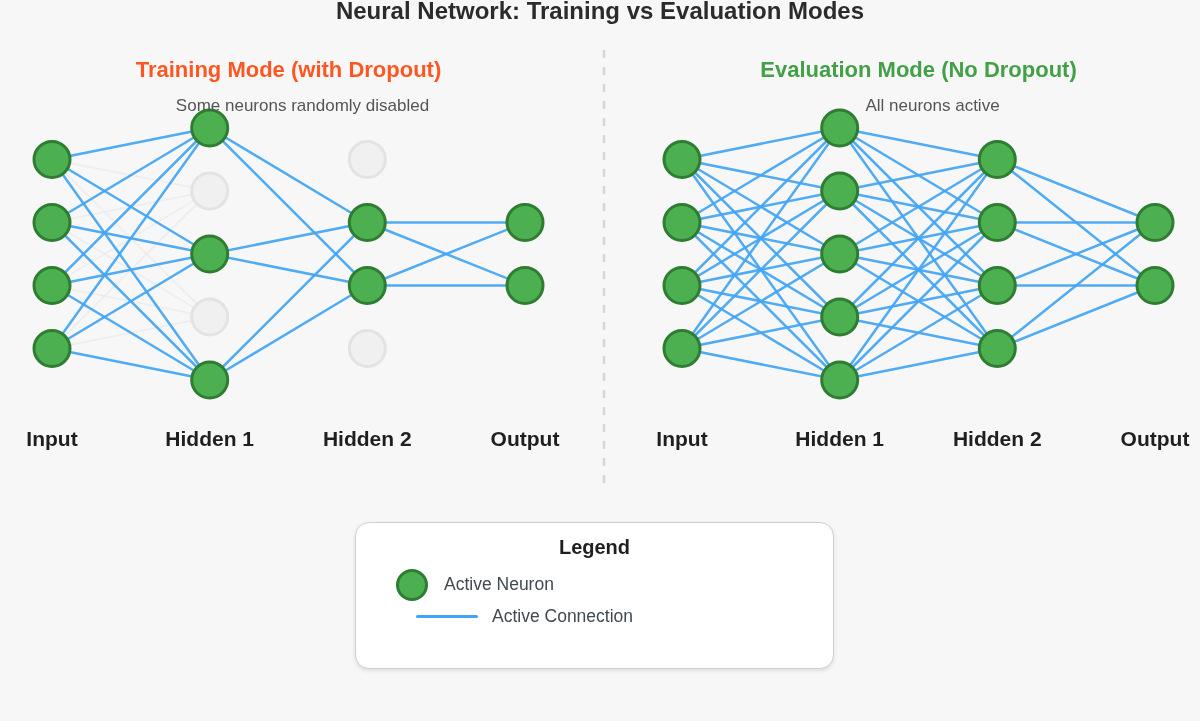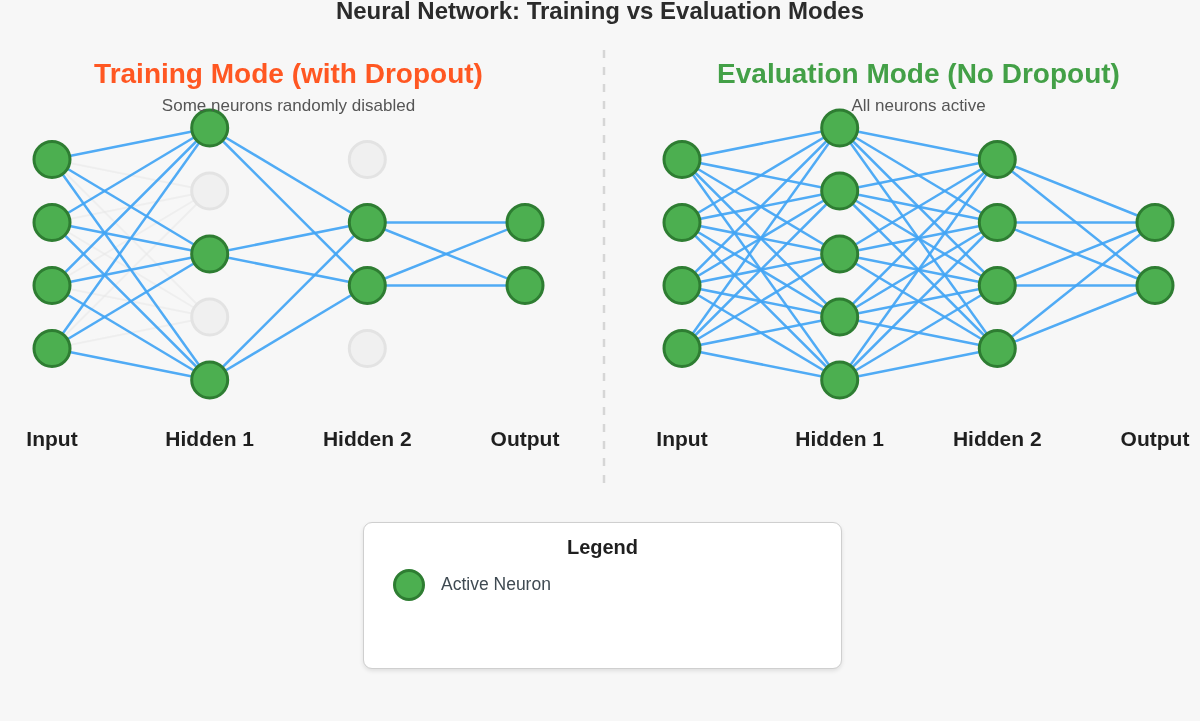--- a/index.html
+++ b/index.html
@@ -7,42 +7,42 @@
     width:1200px;height:721px;overflow:hidden;position:relative;
     background:#f7f7f7;
     font-family:"Liberation Sans", sans-serif;
   }
   .page-title{
     position:absolute;top:-3px;left:0;width:1200px;text-align:center;
     font-size:24px;font-weight:bold;color:#2b2b2b;line-height:1.2;
   }
   .panel-title{
     position:absolute;top:57px;width:577px;text-align:center;
-    font-size:28px;font-weight:bold;line-height:1.2;
+    font-size:22px;font-weight:bold;line-height:1.2;
   }
   .panel-title.left{left:0;}
   .panel-title.right{left:630px;}
   .panel-subtitle{
     position:absolute;top:96px;width:577px;text-align:center;
-    font-size:17px;color:#555;line-height:1.2;
+    font-size:17px;color:#555;line-height:1.2;padding-left:14px;
   }
   .panel-subtitle.left{left:0;}
   .panel-subtitle.right{left:630px;}
   #net{position:absolute;top:0;left:0;}
   .legend{
-    position:absolute;left:363px;top:522px;width:479px;height:147px;
-    background:#ffffff;border:1.5px solid #cfcfcf;border-radius:9px;
+    position:absolute;left:355px;top:522px;width:479px;height:147px;
+    background:#ffffff;border:1.5px solid #cfcfcf;border-radius:14px;
     box-shadow:0 2px 4px rgba(0,0,0,0.10);
     box-sizing:border-box;
   }
   .legend-title{
     text-align:center;font-size:20px;font-weight:bold;color:#1f1f1f;
     margin:13px 0 10px 0;
   }
-  .legend-row{display:flex;align-items:center;height:31.5px;padding-left:29px;}
+  .legend-row{display:flex;align-items:center;height:31.5px;padding-left:40px;}
   .sw-circle{width:26px;height:26px;border-radius:50%;border:3px solid;margin-right:16px;flex:none;}
   .sw-line{width:62px;height:3.5px;border-radius:2px;margin-left:20px;margin-right:14px;flex:none;}
   .legend-label{font-size:17.5px;color:#3f4a52;}
 </style>
 </head>
 <body>
 
 <div class="page-title">Neural Network: Training vs Evaluation Modes</div>
 
 <svg id="net" width="1200" height="500">
@@ -173,13 +173,17 @@
 <div class="panel-subtitle left">Some neurons randomly disabled</div>
 <div class="panel-title right" style="color: rgb(67, 160, 71);">Evaluation Mode (No Dropout)</div>
 <div class="panel-subtitle right">All neurons active</div>
 
 <div class="legend">
   <div class="legend-title">Legend</div>
   <div class="legend-row">
     <span class="sw-circle" id="sw-neuron-active" style="background: rgb(76, 175, 80); border-color: rgb(46, 125, 50);"></span>
     <span class="legend-label">Active Neuron</span>
   </div>
+  <div class="legend-row">
+    <span class="sw-line" id="sw-line-active" style="background: rgb(66, 165, 245);"></span>
+    <span class="legend-label">Active Connection</span>
+  </div>
 </div>
 
 </body></html>

